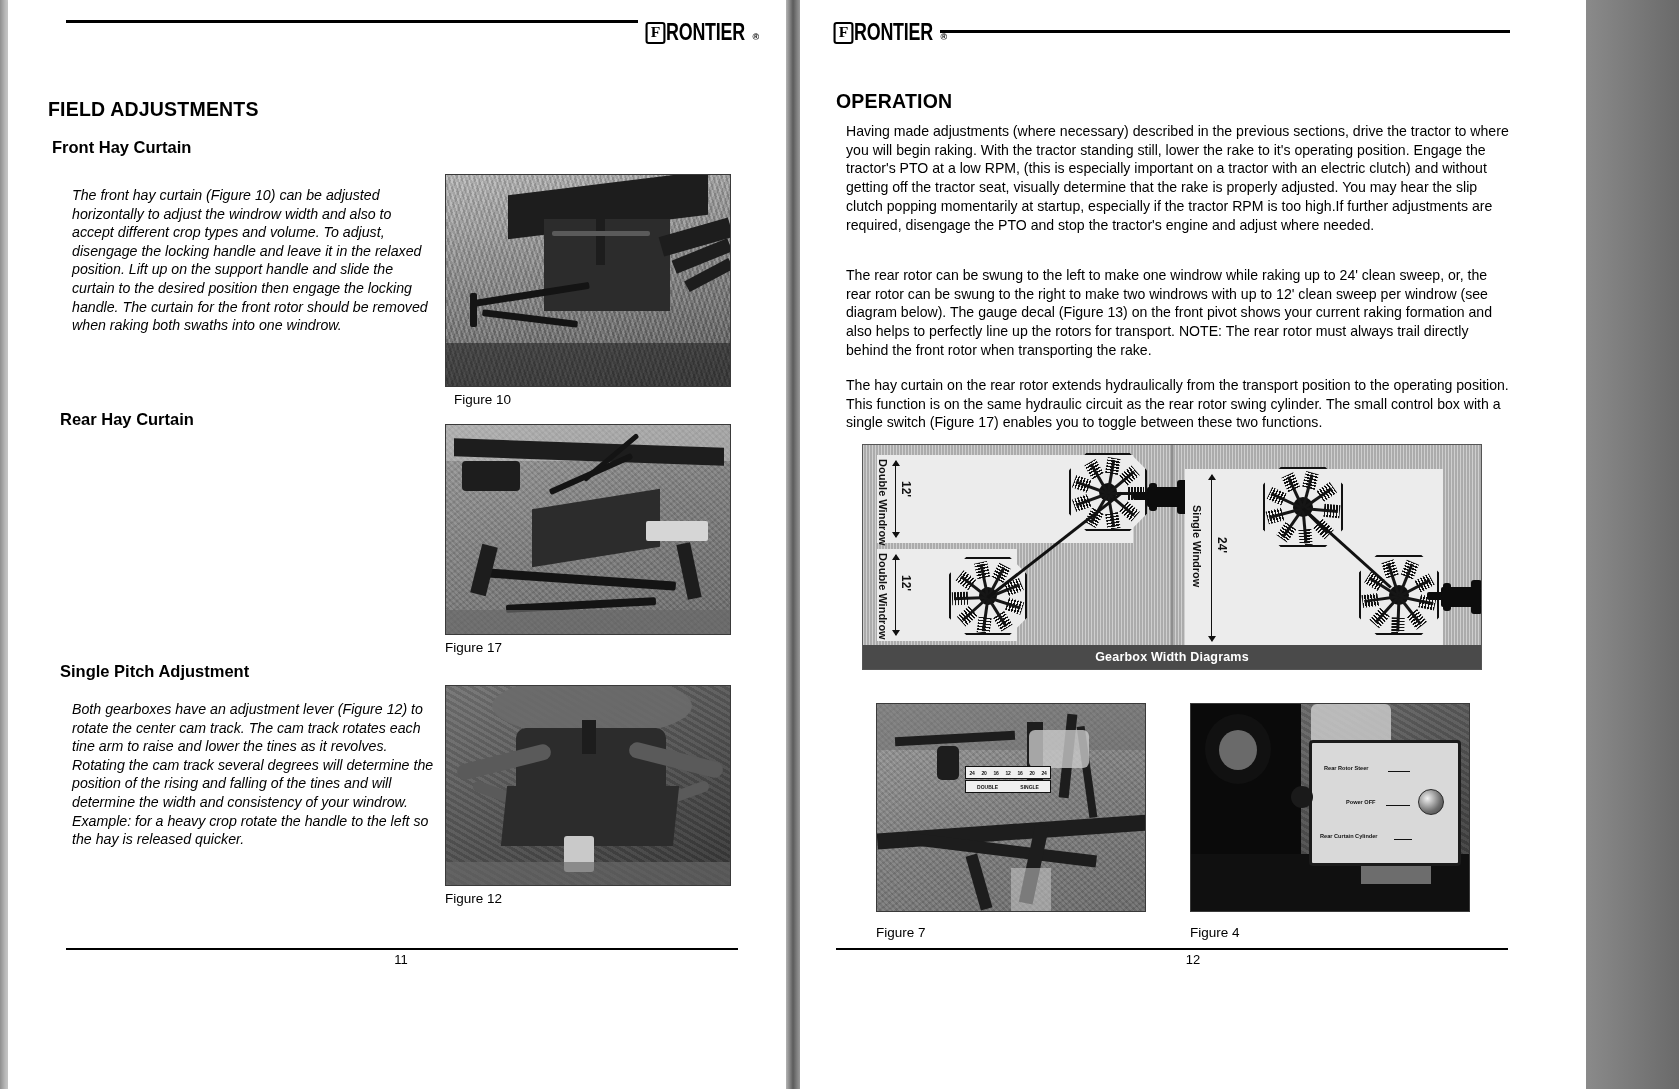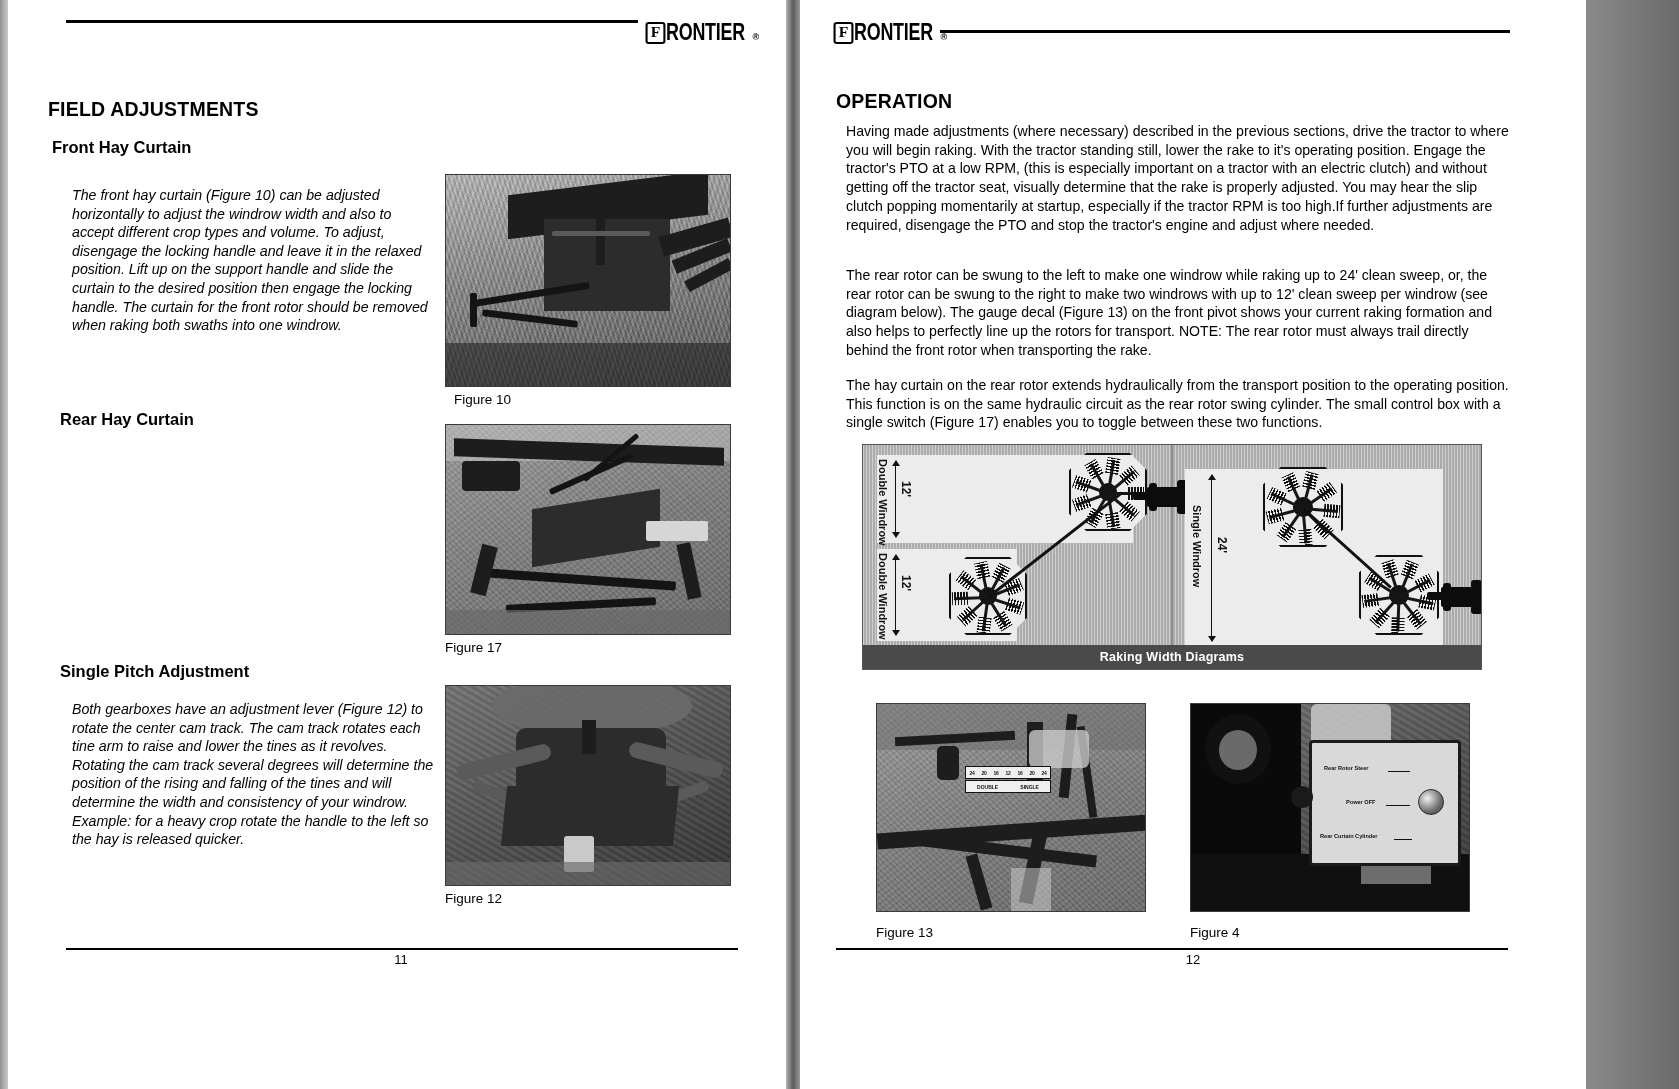--- a/index.html
+++ b/index.html
@@ -502,21 +502,21 @@
 
         <div class="tractor" style="left:578px;top:138px;width:0;height:0;">
           <div class="body" style="left:0;top:4px;width:40px;height:20px;"></div>
           <div class="body" style="left:-14px;top:9px;width:16px;height:8px;"></div>
           <div class="wheel" style="left:30px;top:-3px;width:11px;height:9px;"></div>
           <div class="wheel" style="left:30px;top:22px;width:11px;height:9px;"></div>
           <div class="wheel" style="left:2px;top:0px;width:8px;height:7px;"></div>
           <div class="wheel" style="left:2px;top:21px;width:8px;height:7px;"></div>
         </div>
 
-        <div class="capbar">Raking Width Diagrams</div>
+        <div class="capbar">Gearbox Width Diagrams</div>
       </div>
 
       <div class="photo" style="left:76px;top:703px;width:270px;height:209px;">
         <div class="ph-asphalt"></div>
         <div class="blob mid" style="left:0;top:0;width:270px;height:46px;opacity:.5;"></div>
         <div class="blob" style="left:18px;top:30px;width:120px;height:9px;transform:rotate(-3deg);"></div>
         <div class="blob" style="left:60px;top:42px;width:22px;height:34px;border-radius:5px;"></div>
         <div class="blob" style="left:150px;top:18px;width:16px;height:64px;"></div>
         <div class="blob" style="left:186px;top:10px;width:10px;height:84px;transform:rotate(6deg);"></div>
         <div class="blob" style="left:206px;top:22px;width:8px;height:92px;transform:rotate(-8deg);"></div>
@@ -534,21 +534,21 @@
           <span>12</span>
           <span>16</span>
           <span>20</span>
           <span>24</span>
         </div>
         <div class="decal2" style="left:88px;top:76px;width:86px;height:13px;">
           <span>DOUBLE</span>
           <span>SINGLE</span>
         </div>
       </div>
-      <div class="figcap" style="left:76px;top:925px;">Figure 13</div>
+      <div class="figcap" style="left:76px;top:925px;">Figure 7</div>
 
       <div class="photo" style="left:390px;top:703px;width:280px;height:209px;">
         <div class="ph-dark"></div>
         <div class="blob" style="left:-10px;top:-10px;width:120px;height:230px;background:#0a0a0a;"></div>
         <div class="blob" style="left:14px;top:10px;width:66px;height:70px;border-radius:50%;background:#111;"></div>
         <div class="blob mid" style="left:28px;top:26px;width:38px;height:40px;border-radius:50%;"></div>
         <div class="blob light" style="left:120px;top:0px;width:80px;height:44px;border-radius:6px;opacity:.85;"></div>
         <div class="blob" style="left:-10px;top:150px;width:300px;height:70px;background:#101010;"></div>
         <div class="blob light" style="left:170px;top:150px;width:70px;height:30px;opacity:.5;"></div>
 

